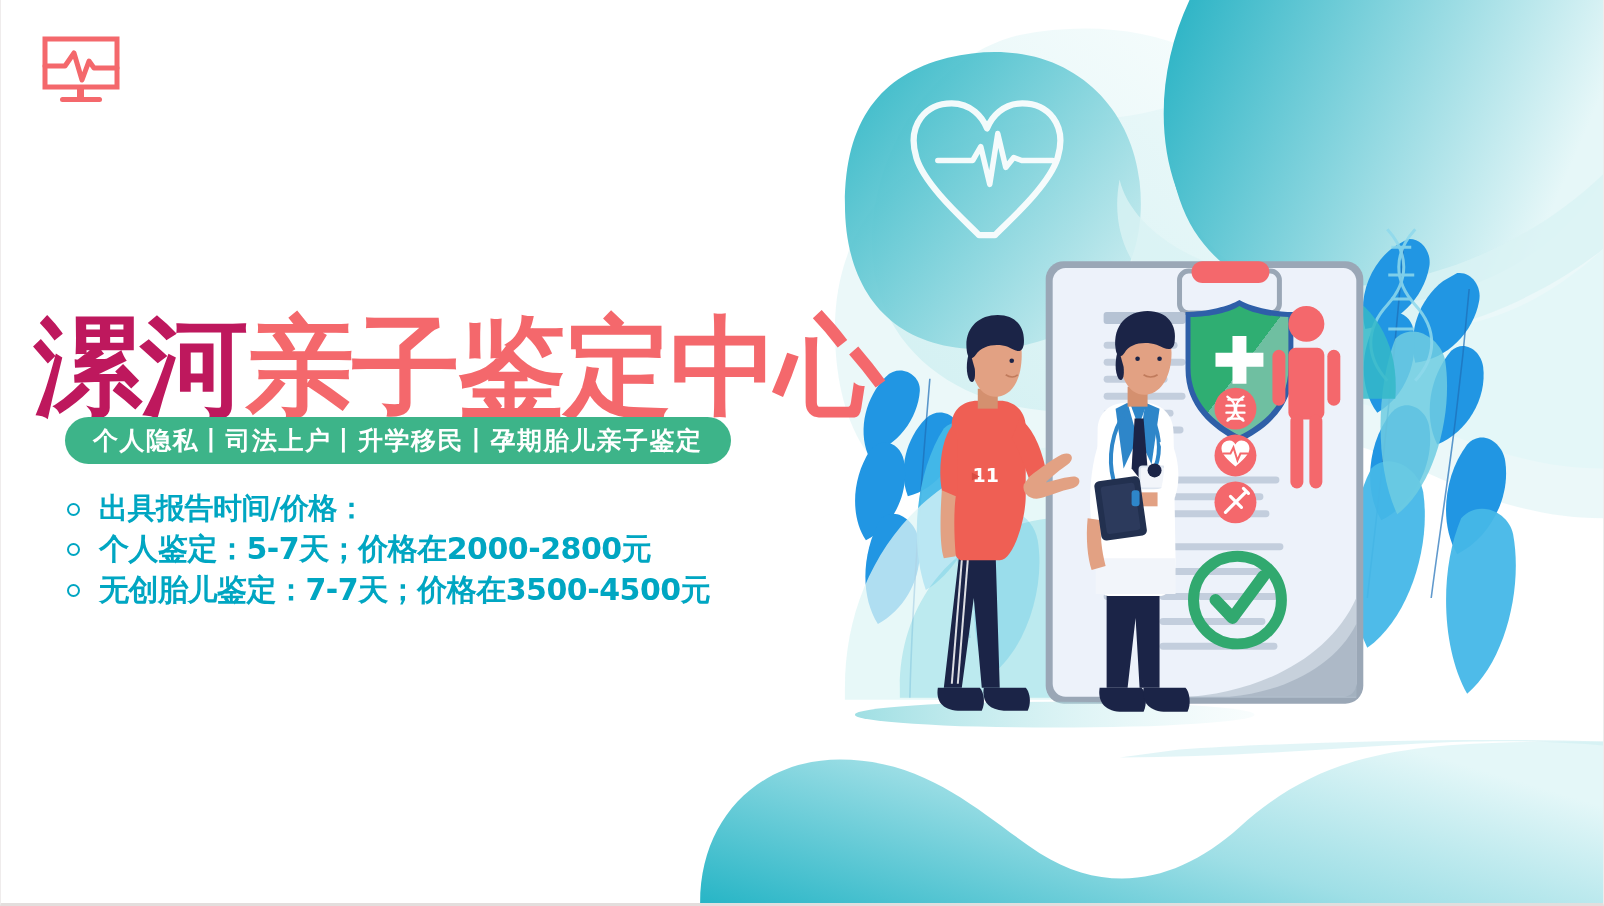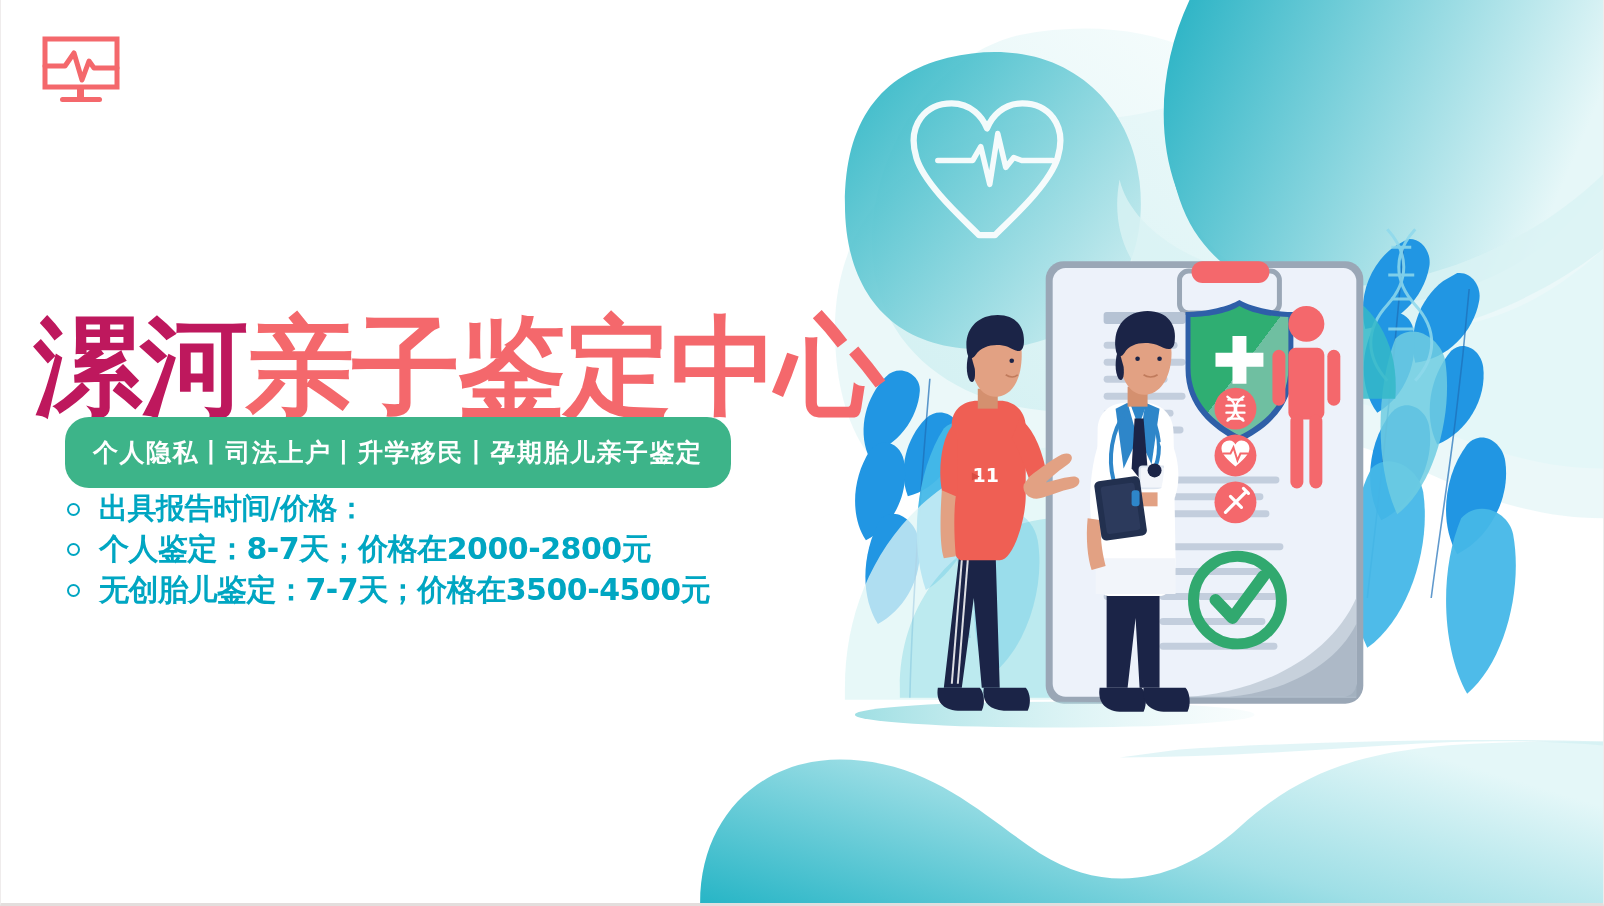--- a/index.html
+++ b/index.html
@@ -54,21 +54,21 @@
   }
   .title .city  { color: #be185d; }
   .title .rest  { color: #F4686C; }
 
   
   .pill {
     position: absolute;
     left: 64px;
     top: 417px;
     height: 47px;
-    padding: 12px 28px;
+    padding: 0 28px;
     border-radius: 24px;
     background: #3DB489;
     color: #ffffff;
     display: flex;
     align-items: center;
     font-size: 25px;
     font-weight: bold;
     letter-spacing: 1.5px;
     white-space: nowrap;
     font-family: "DejaVu Sans", "Liberation Sans", sans-serif;
@@ -438,21 +438,21 @@
     <span>个人隐私丨司法上户丨升学移民丨孕期胎儿亲子鉴定</span>
   </div>
 
   <ul class="bullets" style="list-style:none;margin:0;padding:0;">
     <li class="bullet-row lead">
       <span class="bullet-dot"></span>
       <span class="bullet-text">出具报告时间/价格：</span>
     </li>
     <li class="bullet-row">
       <span class="bullet-dot"></span>
-      <span class="bullet-text">个人鉴定：8-7天；价格在2000-2800元</span>
+      <span class="bullet-text">个人鉴定：5-7天；价格在2000-2800元</span>
     </li>
     <li class="bullet-row">
       <span class="bullet-dot"></span>
       <span class="bullet-text">无创胎儿鉴定：7-7天；价格在3500-4500元</span>
     </li>
   </ul>
 
 </div>
 
 </body></html>

